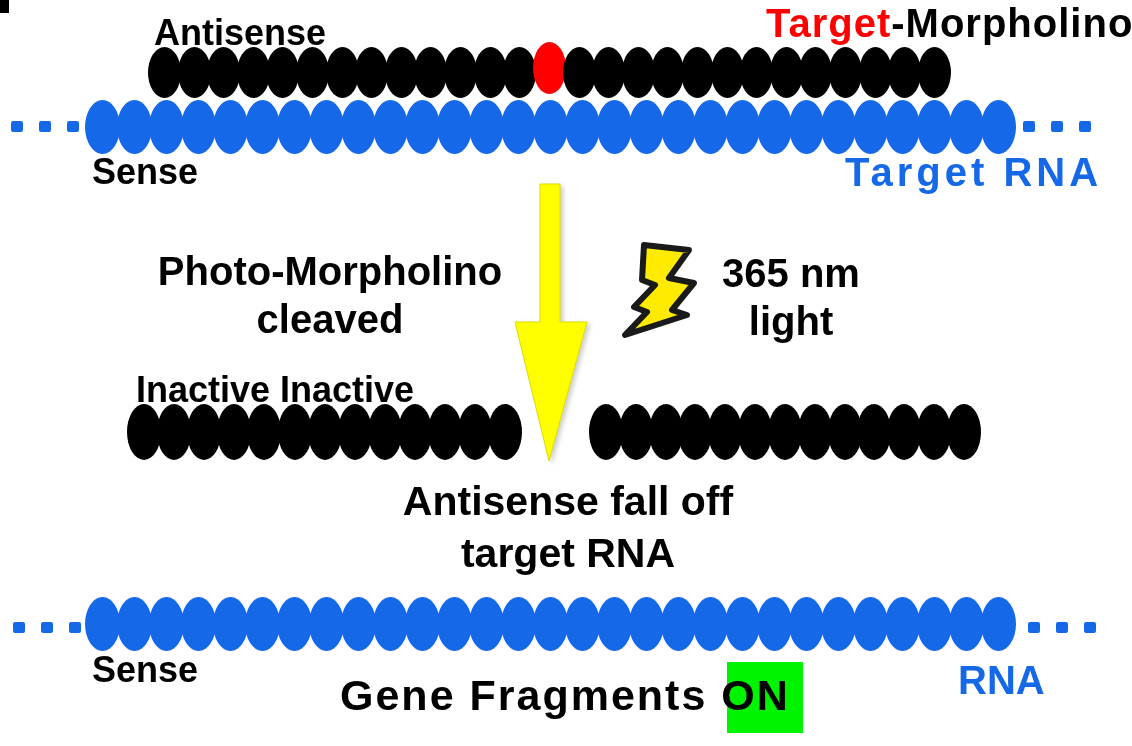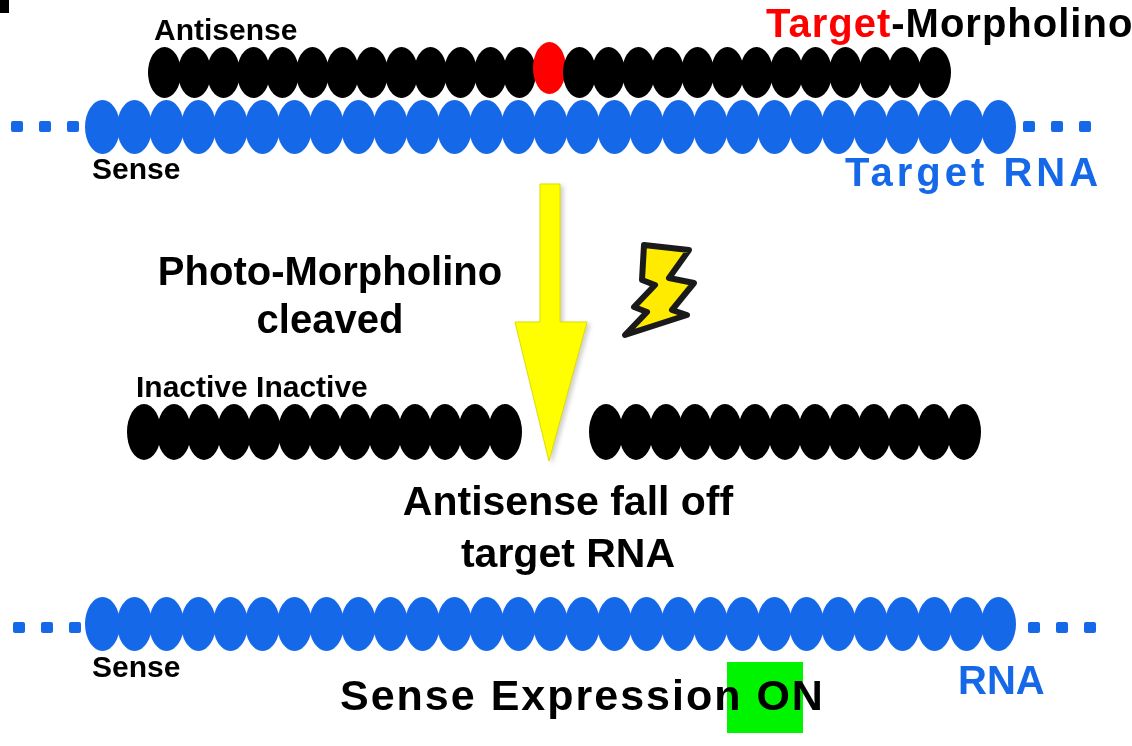--- a/index.html
+++ b/index.html
@@ -2,21 +2,21 @@
 <html><head>
 <meta charset="utf-8">
 <style>
   html,body{margin:0;padding:0;background:#fff;}
   .canvas{
     position:relative;width:1132px;height:746px;background:#ffffff;overflow:hidden;
     font-family:"Liberation Sans",sans-serif;font-weight:bold;color:#000;
   }
   .abs{position:absolute;}
   
-  .label-sm{font-size:30px;line-height:1;white-space:nowrap;text-align:center;}
+  .label-sm{font-size:36px;line-height:1;white-space:nowrap;text-align:center;}
   .label-lg{font-size:40px;line-height:1;white-space:nowrap;}
   .blue-text{color:#1569E8;}
   .red-text{color:#FF0000;}
   .title{left:766px;top:3px;font-size:40px;line-height:1;letter-spacing:1px;white-space:nowrap;}
   .center-block{text-align:center;}
   .cleaved{left:110px;top:247px;width:440px;font-size:40px;line-height:48px;}
   .light-text{left:691px;top:249px;width:200px;font-size:40px;line-height:48px;}
   .fragments{left:348px;top:475px;width:440px;font-size:41px;line-height:52px;}
   .target-rna{left:845px;top:152px;letter-spacing:4px;}
   .rna-bottom{left:958px;top:660px;}
@@ -140,20 +140,24 @@
   </svg>
 
   <div class="abs center-block cleaved">
     <div>Photo-Morpholino</div>
     <div>cleaved</div>
   </div>
 
   <svg class="abs bolt-svg" width="115" height="120" viewBox="0 0 115 120">
     <polygon points="47,17 92,22 72,50 97,55 75,82 90,87 28,107 50,84 37,79 58,57 45,52" fill="#FFEB00" stroke="#1a1a1a" stroke-width="6" stroke-linejoin="round"></polygon>
   </svg>
+  <div class="abs center-block light-text">
+    <div>365 nm</div>
+    <div>light</div>
+  </div>
 
   <div class="abs label-sm" style="left:136px;top:372px;">Inactive Inactive</div>
   <div class="chain chain-frag-left">
       <span class="unit" style="background: rgb(0, 0, 0);"></span>
       <span class="unit" style="background: rgb(0, 0, 0);"></span>
       <span class="unit" style="background: rgb(0, 0, 0);"></span>
       <span class="unit" style="background: rgb(0, 0, 0);"></span>
       <span class="unit" style="background: rgb(0, 0, 0);"></span>
       <span class="unit" style="background: rgb(0, 0, 0);"></span>
       <span class="unit" style="background: rgb(0, 0, 0);"></span>
@@ -224,15 +228,15 @@
   <div class="dots dots-bottom-right">
       <span class="unit" style="background: rgb(21, 105, 232);"></span>
       <span class="unit" style="background: rgb(21, 105, 232);"></span>
       <span class="unit" style="background: rgb(21, 105, 232);"></span>
     </div>
 
   <div class="abs label-sm" style="left:92px;top:652px;">Sense</div>
   <div class="abs label-lg blue-text rna-bottom">RNA</div>
 
   <div class="abs green-box"></div>
-  <div class="abs gene-expr"><span>Sense Expression </span><span class="on-state">ON</span></div>
+  <div class="abs gene-expr"><span>Gene Fragments </span><span class="on-state">ON</span></div>
 
 </div>
 
 </body></html>

